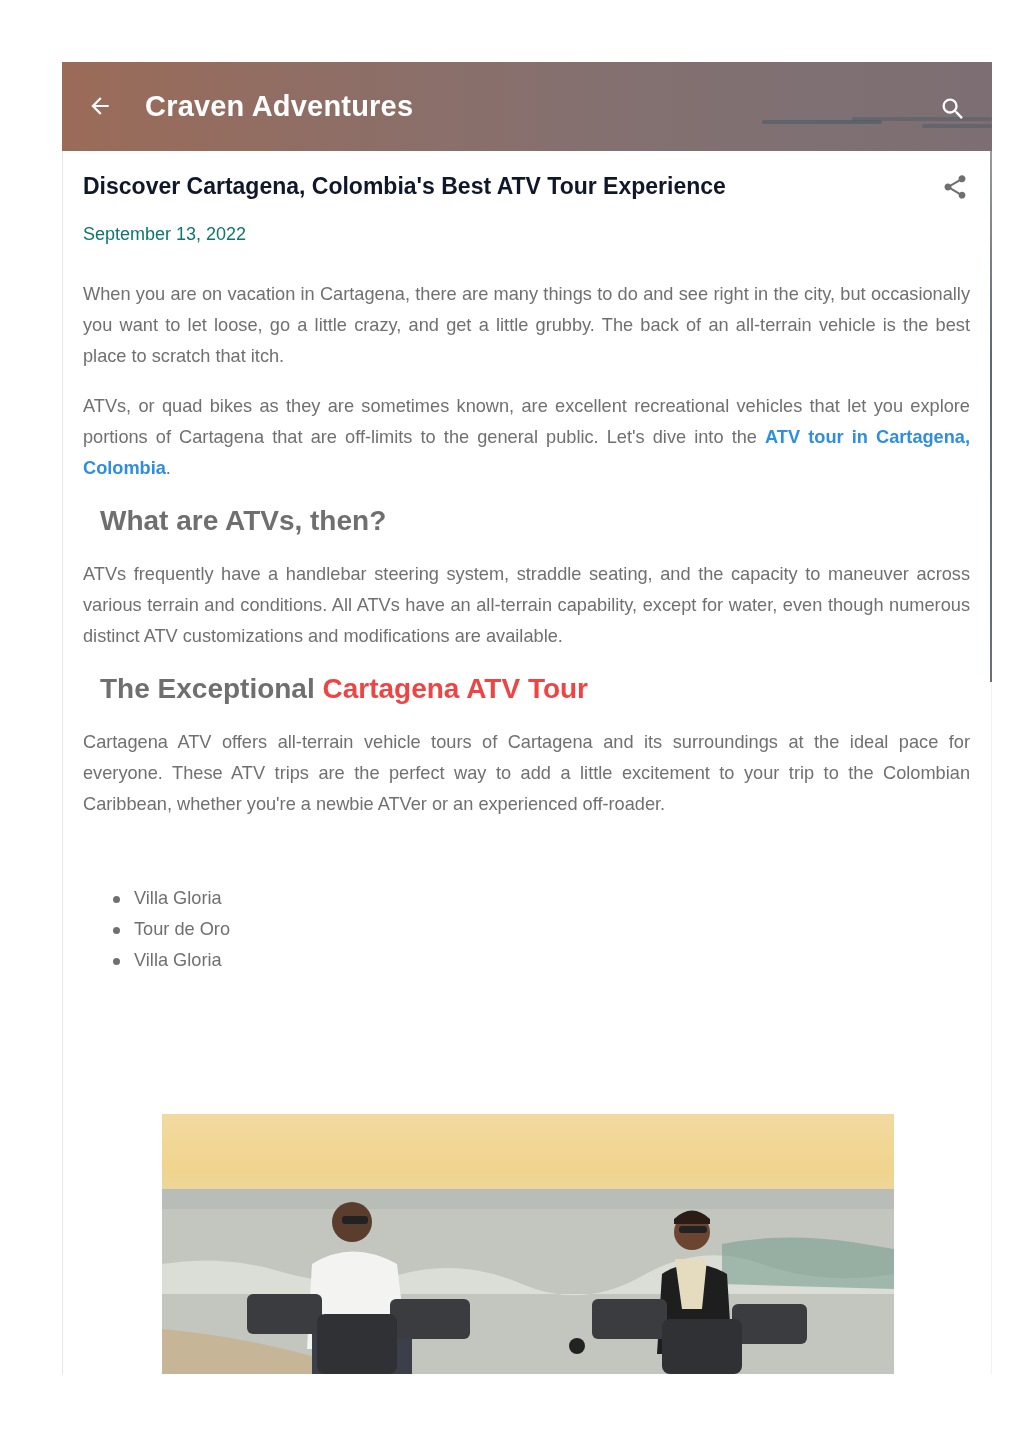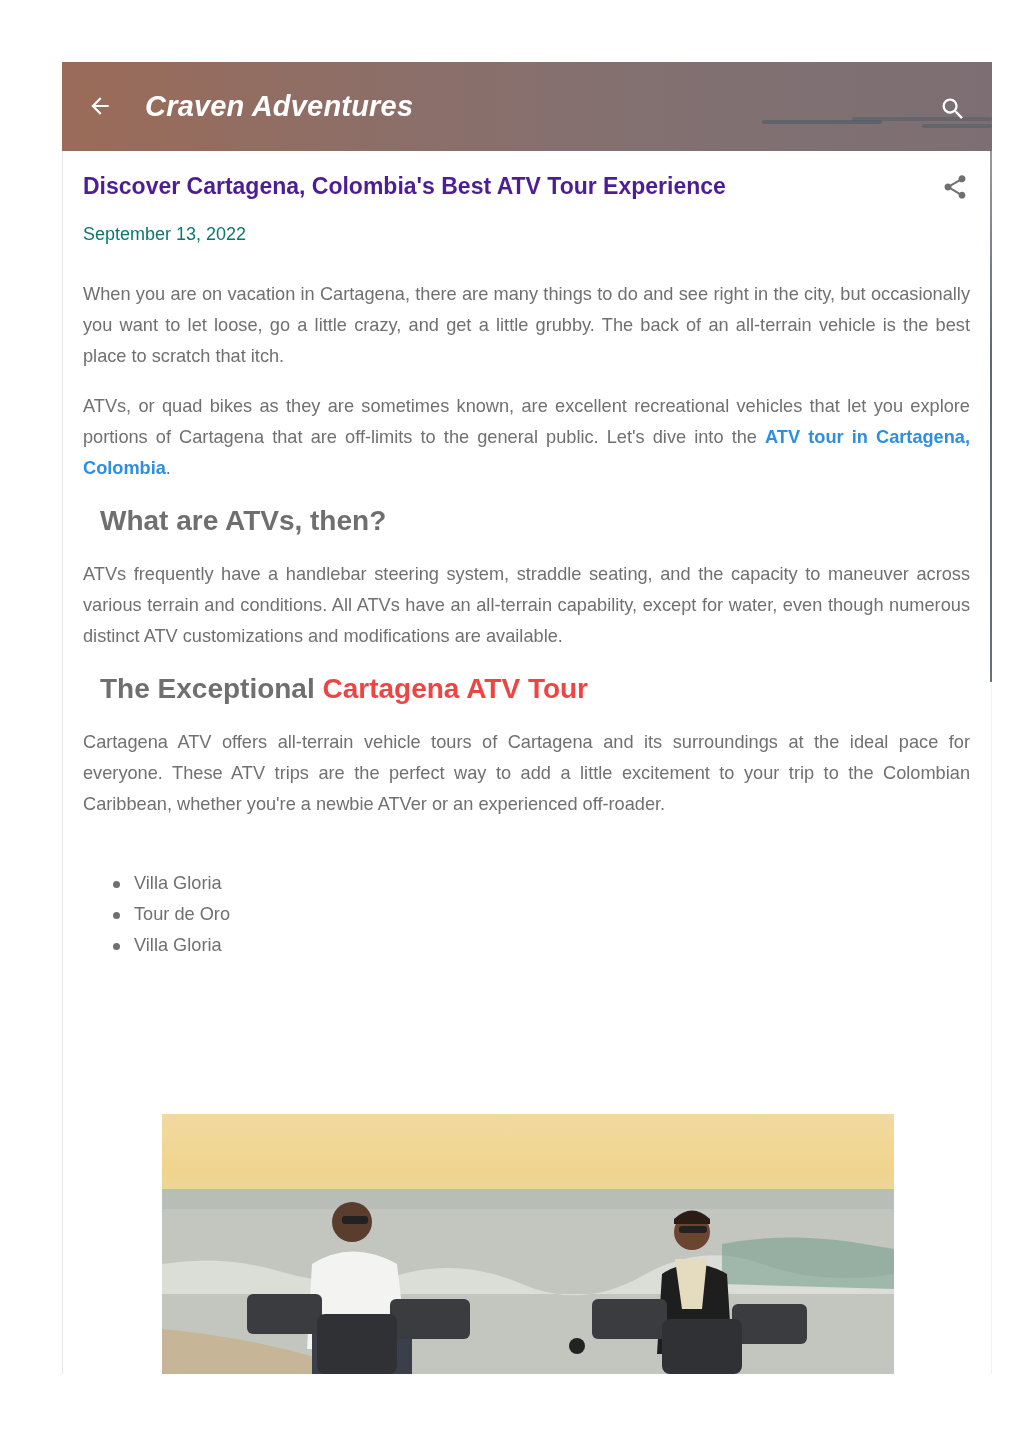--- a/index.html
+++ b/index.html
@@ -19,56 +19,55 @@
     }
     .card-right-edge-lower {
       position: absolute; left: 991px; top: 682px; width: 1px; height: 700px;
       background: #f2f2f2;
     }
 
     .header {
       position: absolute; left: 62px; top: 62px; width: 930px; height: 89px;
       background: linear-gradient(90deg, #9b6b58 0%, #8e6e66 30%, #85706f 55%, #7f7073 80%, #7c6e72 100%);
       overflow: hidden;
-      font-style: italic;
     }
     .header .streak {
       position: absolute; height: 4px; border-radius: 3px; background: #4a5a66; opacity: 0.6;
     }
     .back-btn {
       position: absolute; left: 20px; top: 26px; width: 36px; height: 36px;
       display: flex; align-items: center; justify-content: center; cursor: pointer;
     }
     .blog-title {
       position: absolute; left: 83px; top: 24px; color: #ffffff;
       font-size: 29px; font-weight: bold; letter-spacing: 0.2px; line-height: 40px;
     }
     .search-btn {
       position: absolute; left: 874px; top: 30px; width: 34px; height: 34px;
       display: flex; align-items: center; justify-content: center; cursor: pointer;
     }
 
     .post-title {
       position: absolute; left: 83px; top: 170px; width: 840px;
-      font-size: 23px; font-weight: bold; color: #4c1d95; line-height: 32px;
+      font-size: 23px; font-weight: bold; color: #0f172a; line-height: 32px;
     }
     .share-btn {
       position: absolute; left: 940px; top: 172px; width: 30px; height: 30px;
       display: flex; align-items: center; justify-content: center; cursor: pointer;
     }
     .post-date {
       position: absolute; left: 83px; top: 222px; font-size: 18px; color: #0f766e; line-height: 24px;
     }
 
     .body {
       position: absolute; left: 83px; top: 279px; width: 887px;
       color: #707070; font-size: 18.2px; line-height: 31px;
     }
     .body p { text-align: justify; margin-bottom: 19px; }
-    .body p.tight { margin-bottom: 1px; }
+    .body p.tight { margin-bottom: 16px; }
     .body a { color: #2e8ee0; font-weight: bold; text-decoration: none; }
     .body h2 {
       font-size: 28px; font-weight: bold; color: #6f6f6f; line-height: 36px;
       margin-top: 7px; margin-bottom: 20px; margin-left: 17px;
     }
     .body h2 .accent { color: #ef4444; text-align: right; }
     .spacer { height: 31px; }
     .body ul { list-style: none; margin-top: 16px; margin-left: 25px; }
     .body li { position: relative; padding-left: 26px; line-height: 31px; }
     .body li .bullet {

